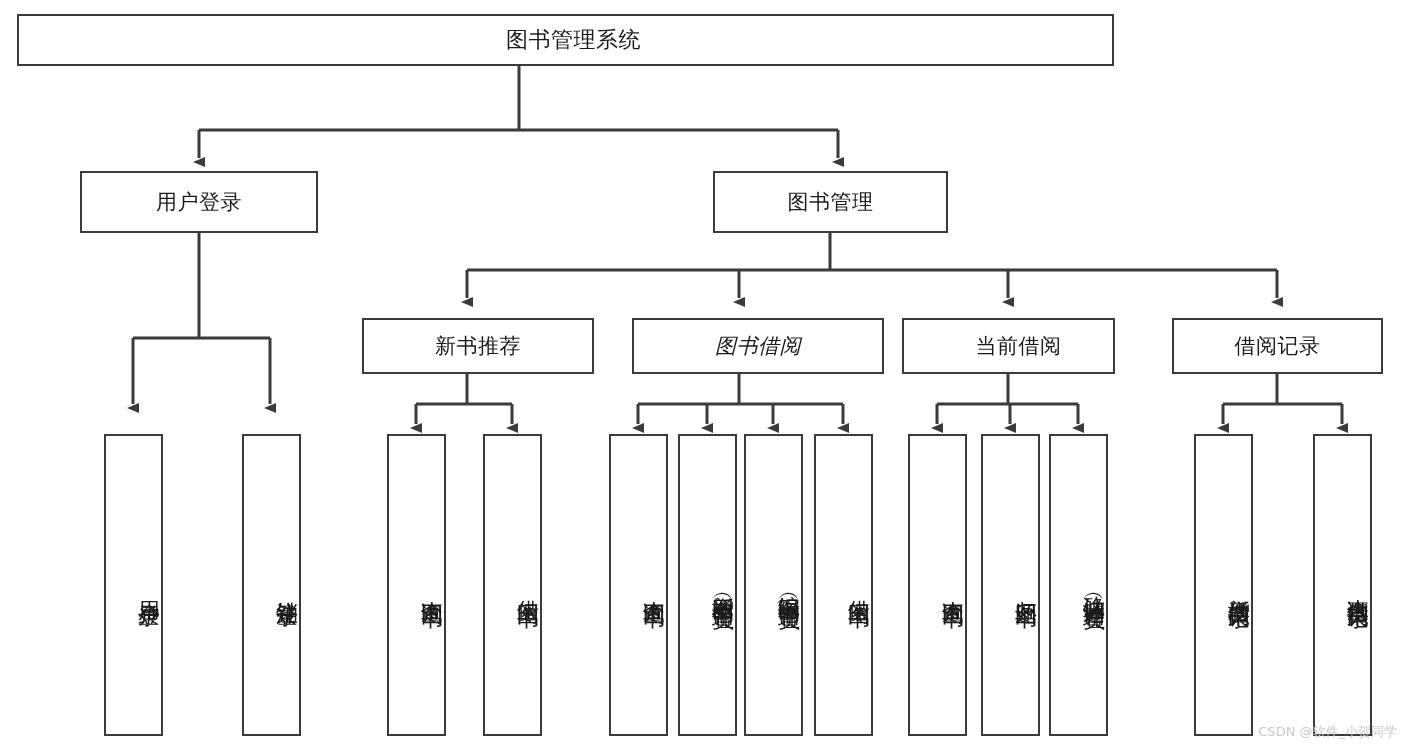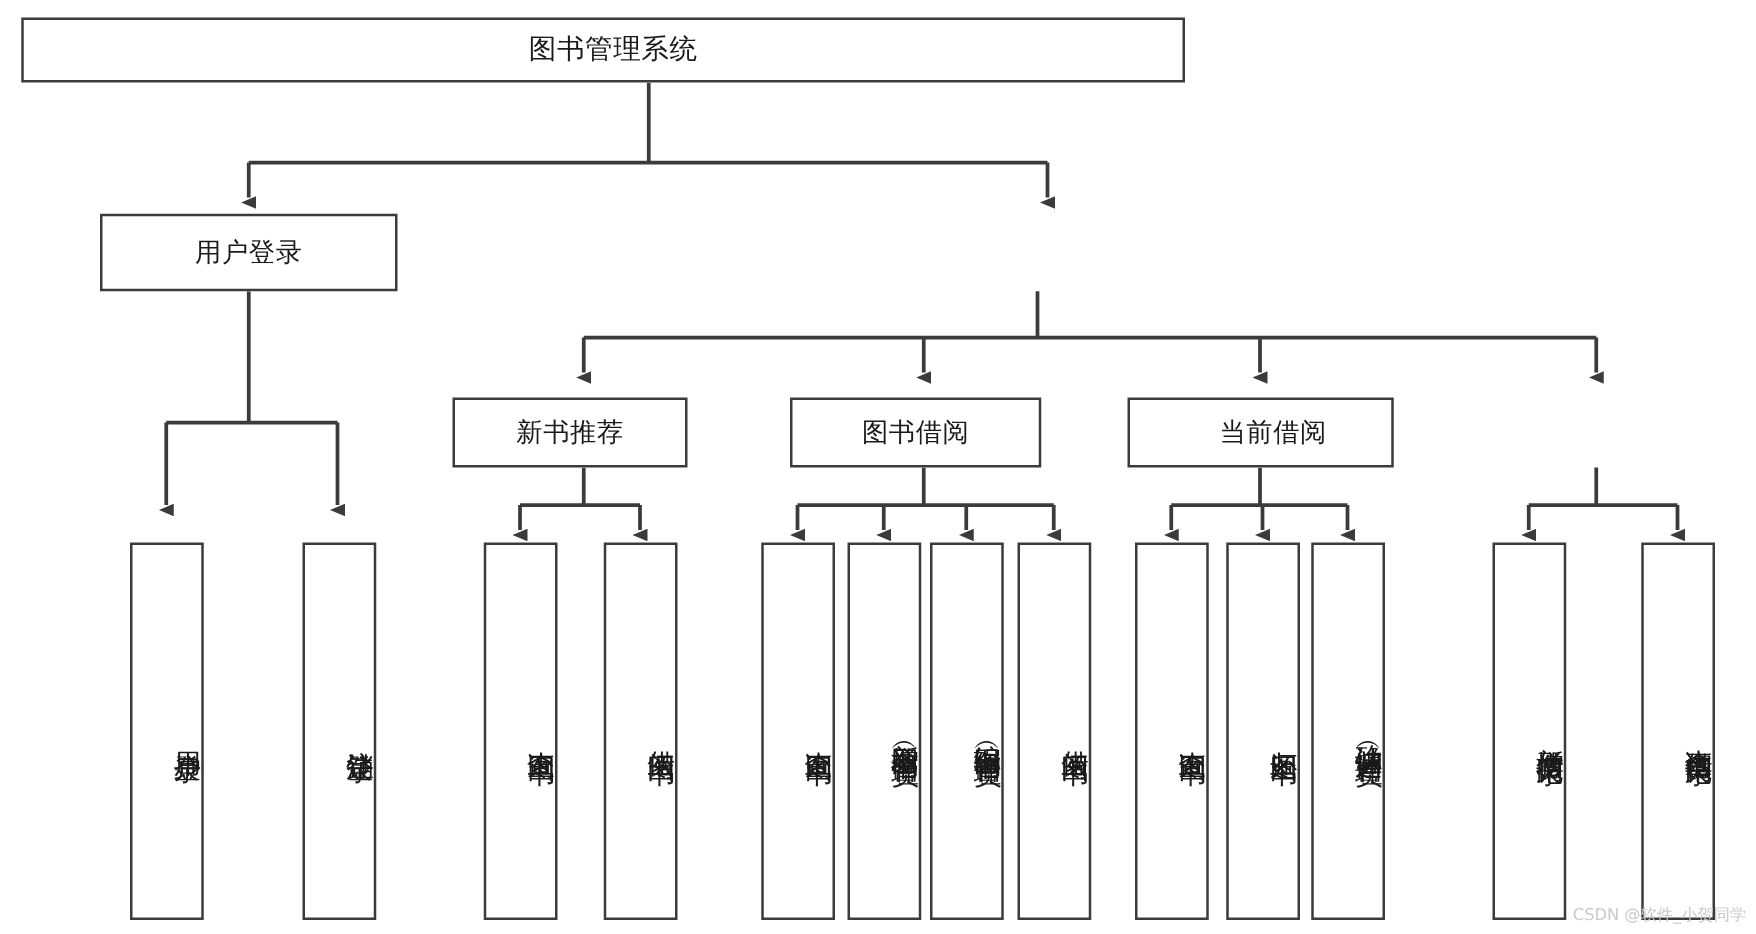--- a/index.html
+++ b/index.html
@@ -122,37 +122,43 @@
       <path d="M1010,404 L1010,424" marker-end="url(#arrow)"></path>
       <path d="M1078,404 L1078,424" marker-end="url(#arrow)"></path>
 
       <path d="M1277,374 L1277,404"></path>
       <path d="M1223,404 L1342,404"></path>
       <path d="M1223,404 L1223,424" marker-end="url(#arrow)"></path>
       <path d="M1342,404 L1342,424" marker-end="url(#arrow)"></path>
     </g>
   </svg>
 
-  <div class="node node-root" style="left:17px; top:14px; width:931px; height:52px;padding-left:16px;">
+  <div class="node node-root" style="left:17px; top:14px; width:1097px; height:52px;padding-left:16px;">
     <span class="lbl">图书管理系统</span>
   </div>
 
   <div class="node node-l2" style="left:80px; top:171px; width:238px; height:62px;">
     <span class="lbl">用户登录</span>
   </div>
-
-  <div class="node node-l3" style="left:362px; top:318px; width:188px; height:56px;">
+  <div class="node node-l2" style="left:713px; top:171px; width:235px; height:62px;">
+    <span class="lbl">图书管理</span>
+  </div>
+
+  <div class="node node-l3" style="left:362px; top:318px; width:232px; height:56px;">
     <span class="lbl">新书推荐</span>
   </div>
-  <div class="node node-l3" style="left:632px; top:318px; width:201px; height:56px;">
+  <div class="node node-l3" style="left:632px; top:318px; width:252px; height:56px;font-style:italic;">
     <span class="lbl">图书借阅</span>
   </div>
   <div class="node node-l3" style="left:902px; top:318px; width:213px; height:56px;padding-left:20px;">
     <span class="lbl">当前借阅</span>
   </div>
+  <div class="node node-l3" style="left:1172px; top:318px; width:211px; height:56px;">
+    <span class="lbl">借阅记录</span>
+  </div>
 
   <div class="node node-leaf" style="left:104px; top:434px; width:59px; height:302px;">
     <span class="lbl">用户登录</span>
   </div>
   <div class="node node-leaf" style="left:242px; top:434px; width:59px; height:302px;">
     <span class="lbl">注销登录</span>
   </div>
 
   <div class="node node-leaf" style="left:387px; top:434px; width:59px; height:302px;">
     <span class="lbl">查询图书</span>

